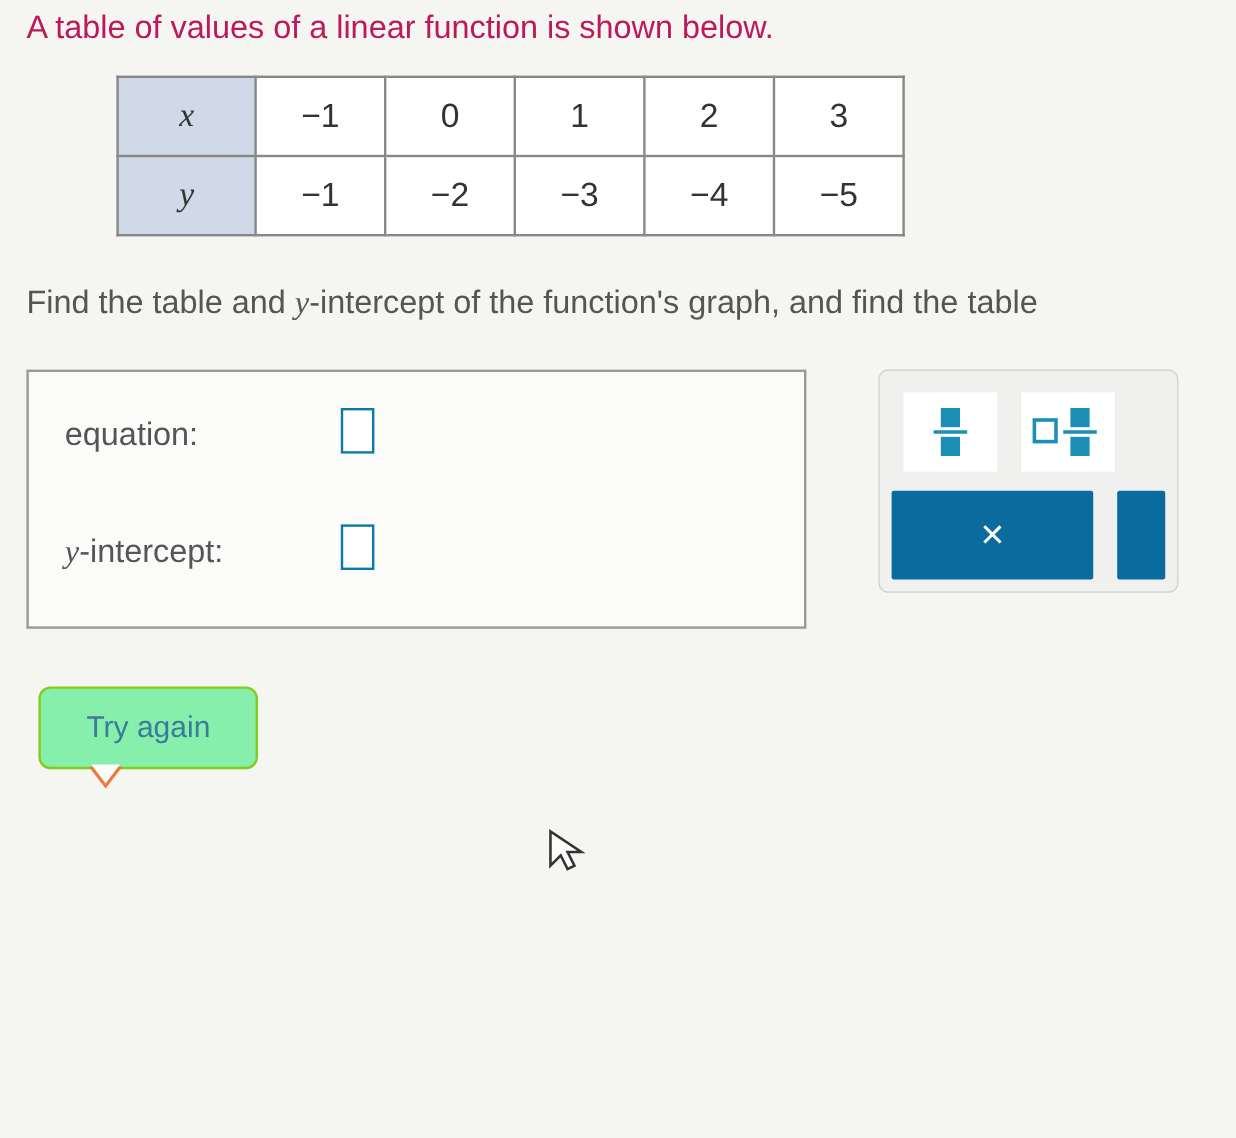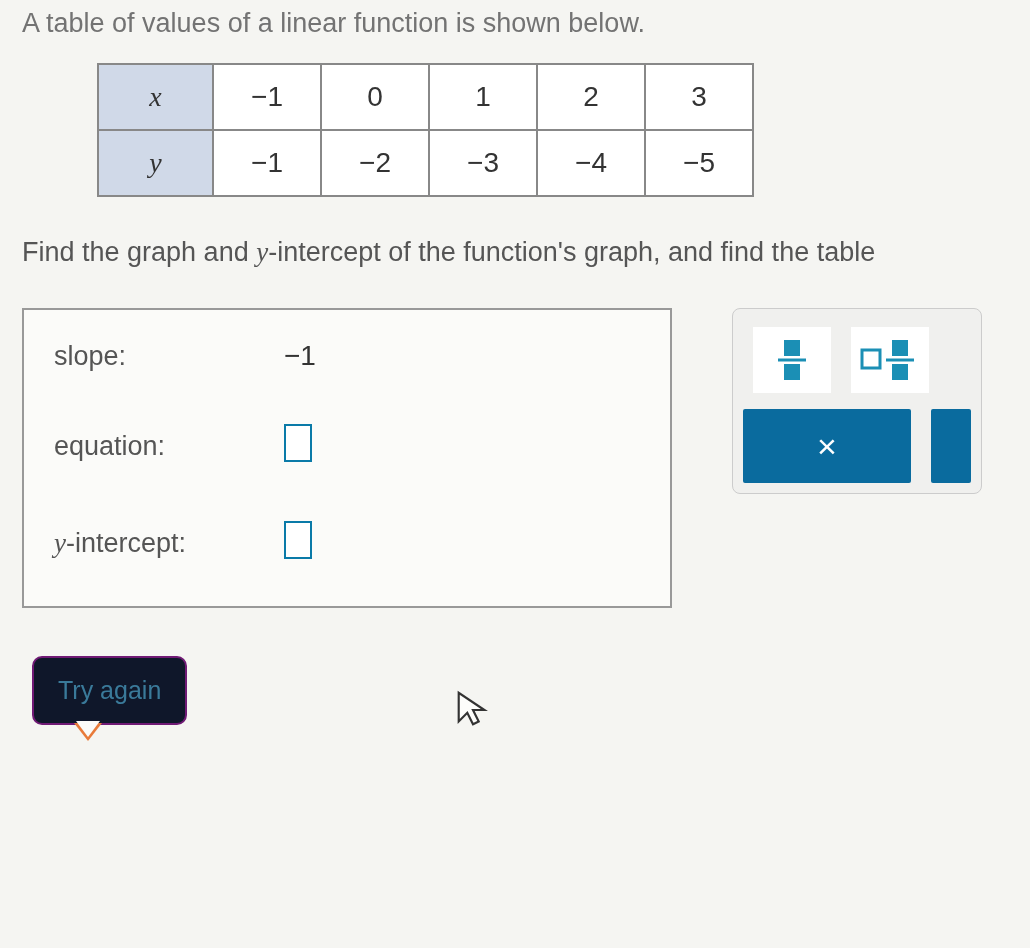--- a/index.html
+++ b/index.html
@@ -7,21 +7,21 @@
       font-family: Arial, Helvetica, sans-serif;
       background: #f5f5f2;
       width: 1030px;
       height: 948px;
       padding: 0 0 0 22px;
       color: #444;
       overflow: hidden;
     }
     .question-text {
       font-size: 27px;
-      color: #737373;
+      color: #be185d;
       margin-bottom: 24px;
       margin-top: 8px;
     }
     .data-table {
       border-collapse: collapse;
       margin-left: 75px;
       margin-bottom: 40px;
     }
     .data-table td {
       border: 2px solid #888;
@@ -110,29 +110,29 @@
       color: #fff;
       font-size: 34px;
       display: flex;
       align-items: center;
       justify-content: center;
       cursor: pointer;
       border-radius: 2px;
     }
     .try-again-bubble {
       display: inline-block;
-      border: 2px solid #701a75;
+      border: 2px solid #84cc16;
       border-radius: 10px;
-      padding: 18px 24px;
+      padding: 18px 38px;
       color: #3a7a9a;
       font-size: 25px;
       margin-top: 48px;
       margin-left: 10px;
       position: relative;
-      background: #0f172a;
+      background: #86efac;
     }
     .try-again-bubble::after {
       content: "";
       position: absolute;
       bottom: -18px;
       left: 40px;
       width: 0; height: 0;
       border-left: 14px solid transparent;
       border-right: 14px solid transparent;
       border-top: 18px solid #e87a3a;
@@ -175,29 +175,25 @@
     <td>−1</td>
     <td>−2</td>
     <td>−3</td>
     <td>−4</td>
     <td>−5</td>
   </tr>
 </tbody>
   </table>
 
 <div class="sub-question">
-  <span>Find the graph and </span><span class="italic">y</span><span>-intercept of the function's graph, and find the table</span>
+  <span>Find the table and </span><span class="italic">y</span><span>-intercept of the function's graph, and find the table</span>
 </div>
 
 <div class="main-row">
   <div class="answer-box">
-    <div class="ans-row">
-      <div class="ans-label">slope:</div>
-      <div class="ans-value">−1</div>
-    </div>
     <div class="ans-row">
       <div class="ans-label">equation:</div>
       <div class="ans-value">
         <span class="placeholder-box"></span>
       </div>
     </div>
     <div class="ans-row">
       <div class="ans-label">
         <span class="italic">y</span><span>-intercept:</span>
       </div>

